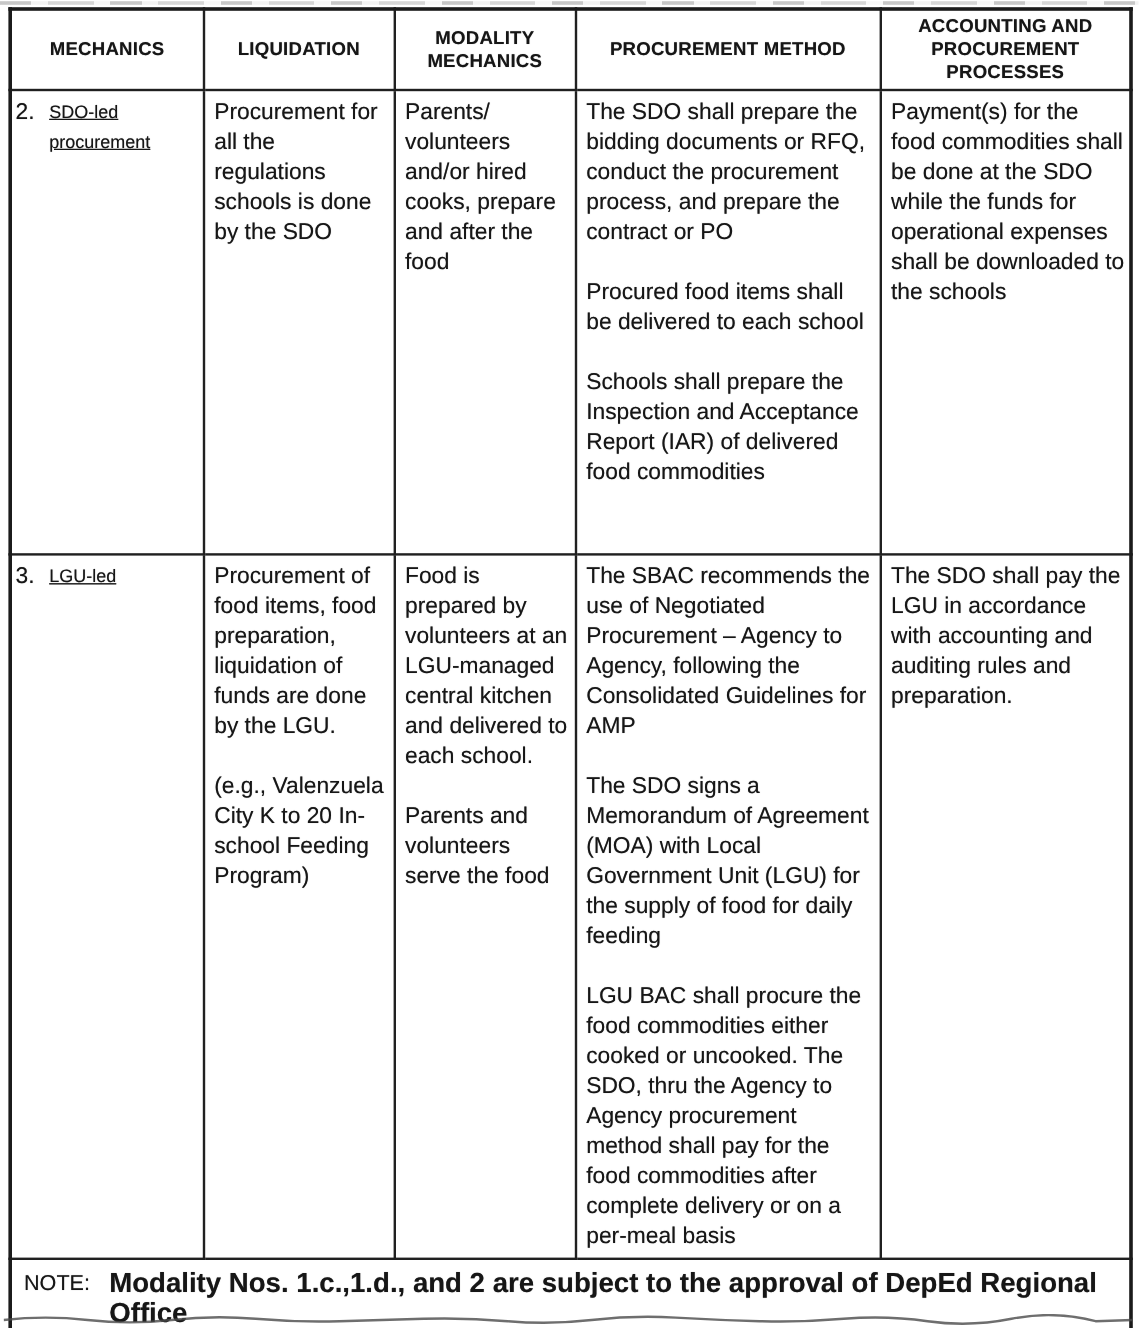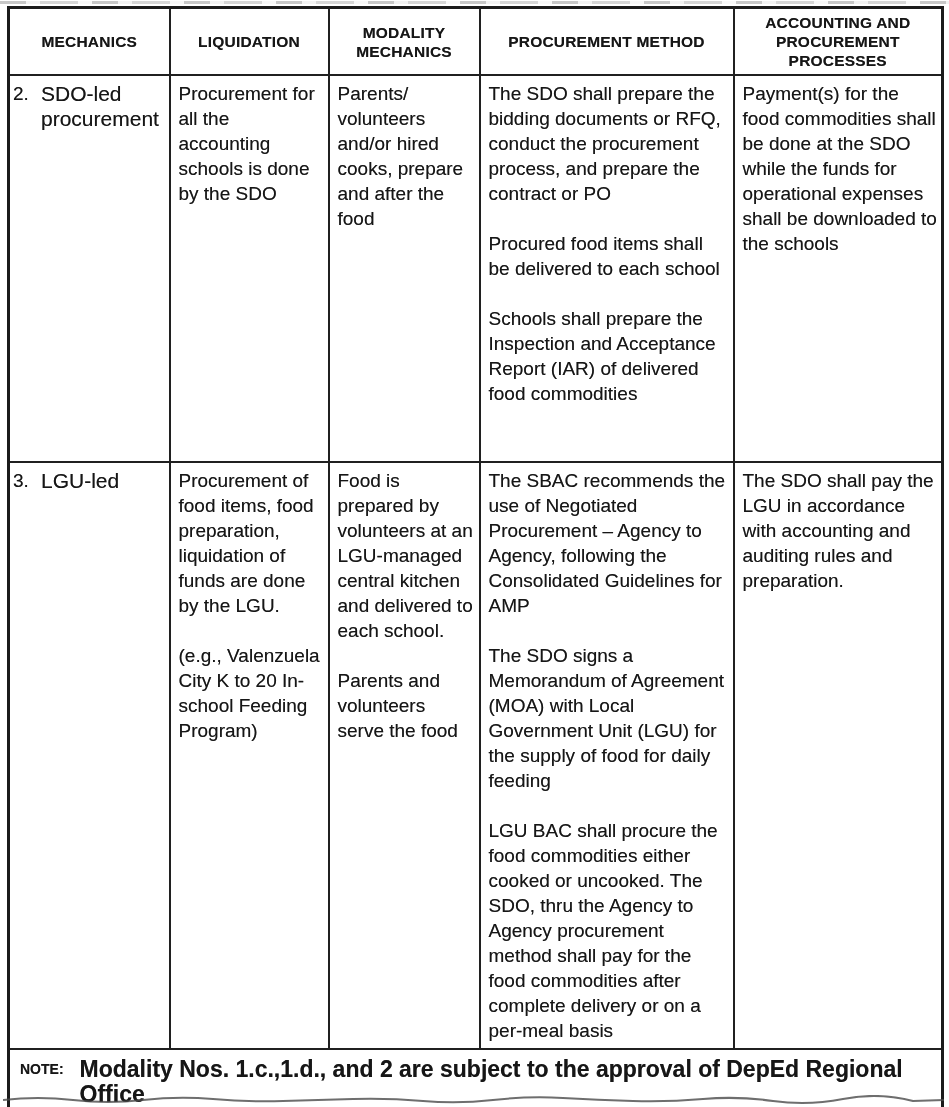--- a/index.html
+++ b/index.html
@@ -60,34 +60,35 @@
   td.modality-cell { padding-left: 3px; white-space: normal; }
   .mod-wrap { display: flex; }
   .row-num {
     flex: none;
     width: 28px;
     font-size: 19px;
     line-height: 25px;
   }
   .row-label {
     flex: 1;
-    font-size: 21px;
+    font-size: 15px;
     line-height: 25px;
+    text-decoration: underline;
   }
   td.note-cell {
     height: 44px;
     padding: 7px 8px 8px 10px;
     vertical-align: top;
     white-space: normal;
   }
   .note-label {
     display: inline-block;
     vertical-align: top;
-    font-size: 14px;
-    font-weight: bold;
+    font-size: 18px;
+    font-weight: normal;
     line-height: 25px;
     margin-right: 16px;
   }
   .note-text {
     display: inline-block;
     vertical-align: top;
     font-size: 23px;
     font-weight: bold;
     line-height: 25px;
     white-space: pre-line;
@@ -124,21 +125,21 @@
       </tr>
     </thead>
     <tbody>
       <tr class="row-sdo">
         <td class="body-cell modality-cell">
           <div class="mod-wrap">
             <span class="row-num">2.</span>
             <span class="row-label">SDO-led procurement</span>
           </div>
         </td>
-        <td class="body-cell">Procurement for all the accounting schools is done by the SDO</td>
+        <td class="body-cell">Procurement for all the regulations schools is done by the SDO</td>
         <td class="body-cell">Parents/ volunteers and/or hired cooks, prepare and after the food</td>
         <td class="body-cell">The SDO shall prepare the bidding documents or RFQ, conduct the procurement process, and prepare the contract or PO
 
 Procured food items shall be delivered to each school
 
 Schools shall prepare the Inspection and Acceptance Report (IAR) of delivered food commodities</td>
         <td class="body-cell">Payment(s) for the food commodities shall be done at the SDO while the funds for operational expenses shall be downloaded to the schools</td>
       </tr>
       <tr class="row-lgu">
         <td class="body-cell modality-cell">

